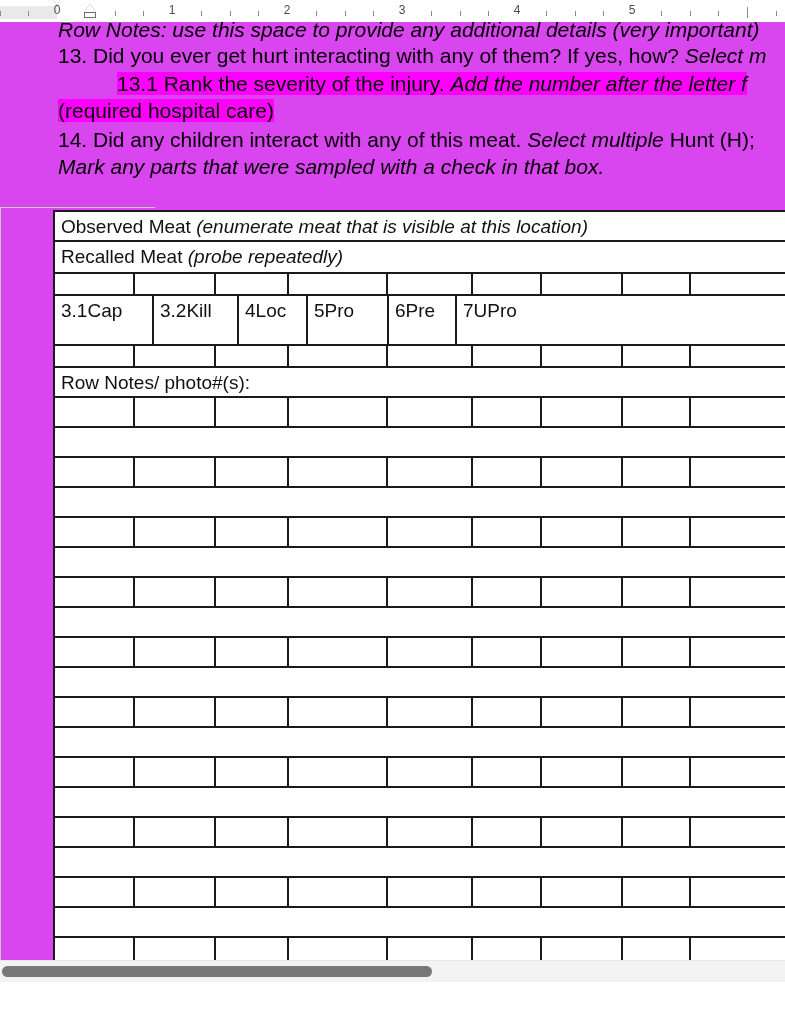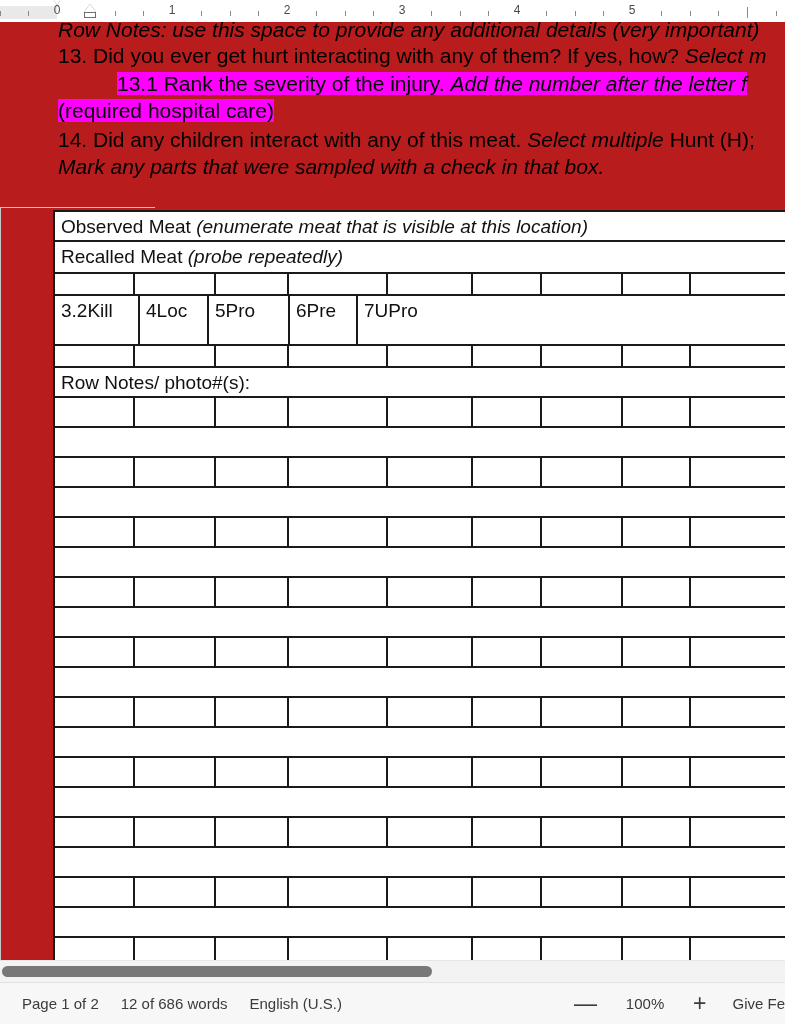--- a/index.html
+++ b/index.html
@@ -76,21 +76,21 @@
     background: #ffffff;
     border: 1px solid #6f6f6f;
   }
 
   
   #page {
     position: absolute;
     top: 22px; left: 0;
     width: 785px;
     height: 938px;
-    background: #b91c1c;
+    background: #d946ef;
     overflow: hidden;
   }
 
   #doc-body {
     position: absolute;
     top: 0; left: 0;
     width: 1100px;
   }
 
   .para {
@@ -304,20 +304,21 @@
             <div class="cell" style="width: 81px; flex: 0 0 81px;"></div>
             <div class="cell" style="width: 73px; flex: 0 0 73px;"></div>
             <div class="cell" style="width: 99px; flex: 0 0 99px;"></div>
             <div class="cell" style="width: 85px; flex: 0 0 85px;"></div>
             <div class="cell" style="width: 69px; flex: 0 0 69px;"></div>
             <div class="cell" style="width: 81px; flex: 0 0 81px;"></div>
             <div class="cell" style="width: 68px; flex: 0 0 68px;"></div>
             <div class="cell" style="width: 404px; flex: 0 0 404px;"></div>
           </div>
           <div class="row r-cols">
+            <div class="cell" style="width: 99px; flex: 0 0 99px;">3.1Cap</div>
             <div class="cell" style="width: 85px; flex: 0 0 85px;">3.2Kill</div>
             <div class="cell" style="width: 69px; flex: 0 0 69px;">4Loc</div>
             <div class="cell" style="width: 81px; flex: 0 0 81px;">5Pro</div>
             <div class="cell" style="width: 68px; flex: 0 0 68px;">6Pre</div>
             <div class="cell" style="width: 404px; flex: 0 0 404px;">7UPro</div>
           </div>
           <div class="row r-head">
             <div class="cell" style="width: 80px; flex: 0 0 80px;"></div>
             <div class="cell" style="width: 81px; flex: 0 0 81px;"></div>
             <div class="cell" style="width: 73px; flex: 0 0 73px;"></div>
@@ -470,30 +471,14 @@
           </div>
         </div>
 
     </div>
   </div>
 
   <div id="hscroll">
     <div class="thumb"></div>
   </div>
 
-  <div id="status">
-    <div class="left-pad"></div>
-    <div class="sitem">Page 1 of 2</div>
-    <div class="sep"></div>
-    <div class="sitem">12 of 686 words</div>
-    <div class="sep"></div>
-    <div class="sitem">English (U.S.)</div>
-    <div class="spacer"></div>
-    <div class="zoom-btn">—</div>
-    <div class="sep"></div>
-    <div class="zoom-pct">100%</div>
-    <div class="sep"></div>
-    <div class="zoom-btn">+</div>
-    <div class="sep"></div>
-    <div class="sitem">Give Fe</div>
-  </div>
 
 </div>
 
 </body></html>

